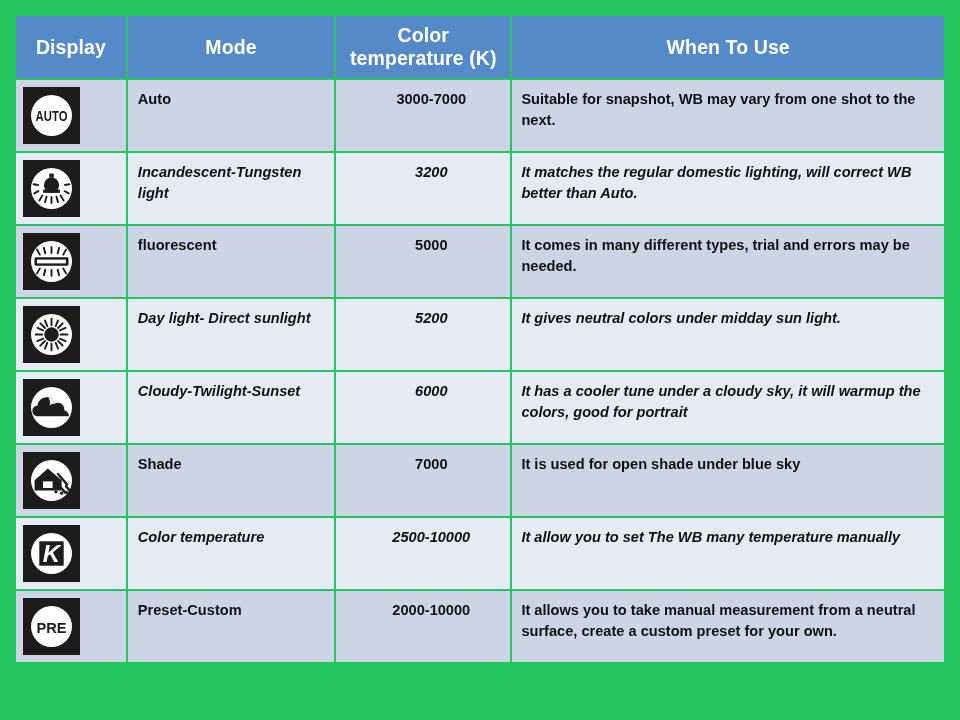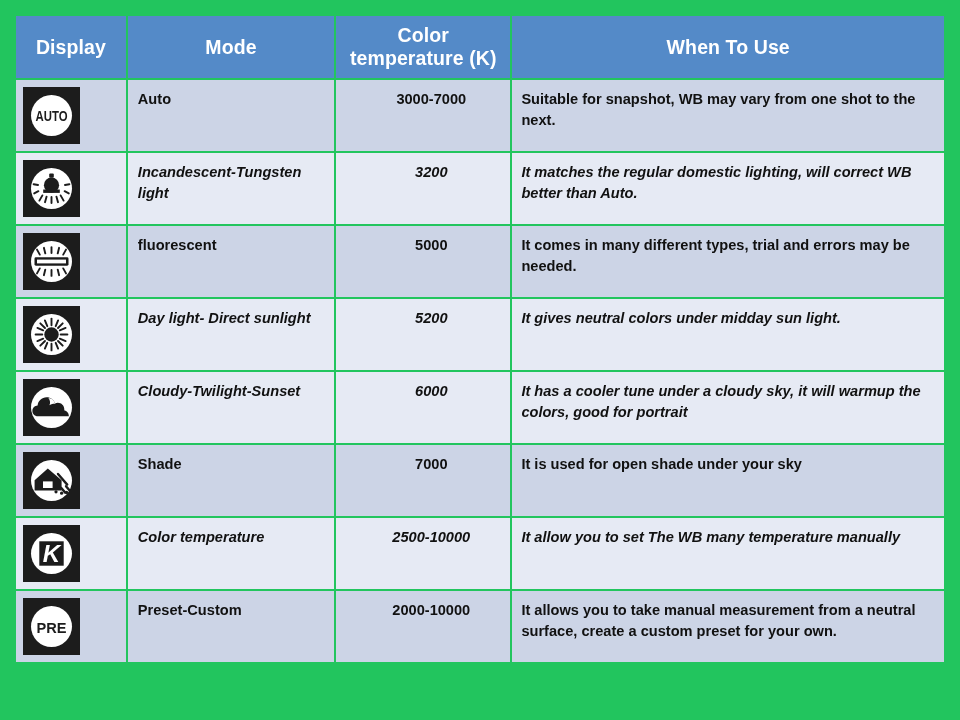--- a/index.html
+++ b/index.html
@@ -248,21 +248,21 @@
               <g fill="#1C1C1C">
                 <circle cx="33.0" cy="39.8" r="1.6"></circle>
                 <circle cx="38.6" cy="41.2" r="1.6"></circle>
                 <circle cx="43.6" cy="40.4" r="1.6"></circle>
               </g>
             </svg>
           </span>
         </td>
         <td class="cell-mode">Shade</td>
         <td class="cell-temp">7000</td>
-        <td class="cell-when">It is used for open shade under your sky</td>
+        <td class="cell-when">It is used for open shade under blue sky</td>
       </tr>
 
       <tr class="band-b">
         <td class="cell-display">
           <span class="icon-tile">
             <svg viewBox="0 0 57 57" xmlns="http://www.w3.org/2000/svg">
               <rect x="0" y="0" width="57" height="57" fill="#1C1C1C"></rect>
               <circle cx="28.5" cy="28.5" r="20.5" fill="#FFFFFF"></circle>
               <rect x="16.3" y="16.3" width="24.4" height="24.4" fill="#1C1C1C"></rect>
               <text x="28.5" y="37.2" text-anchor="middle" font-family="Liberation Sans, sans-serif" font-size="24" font-weight="bold" fill="#FFFFFF">K</text>

